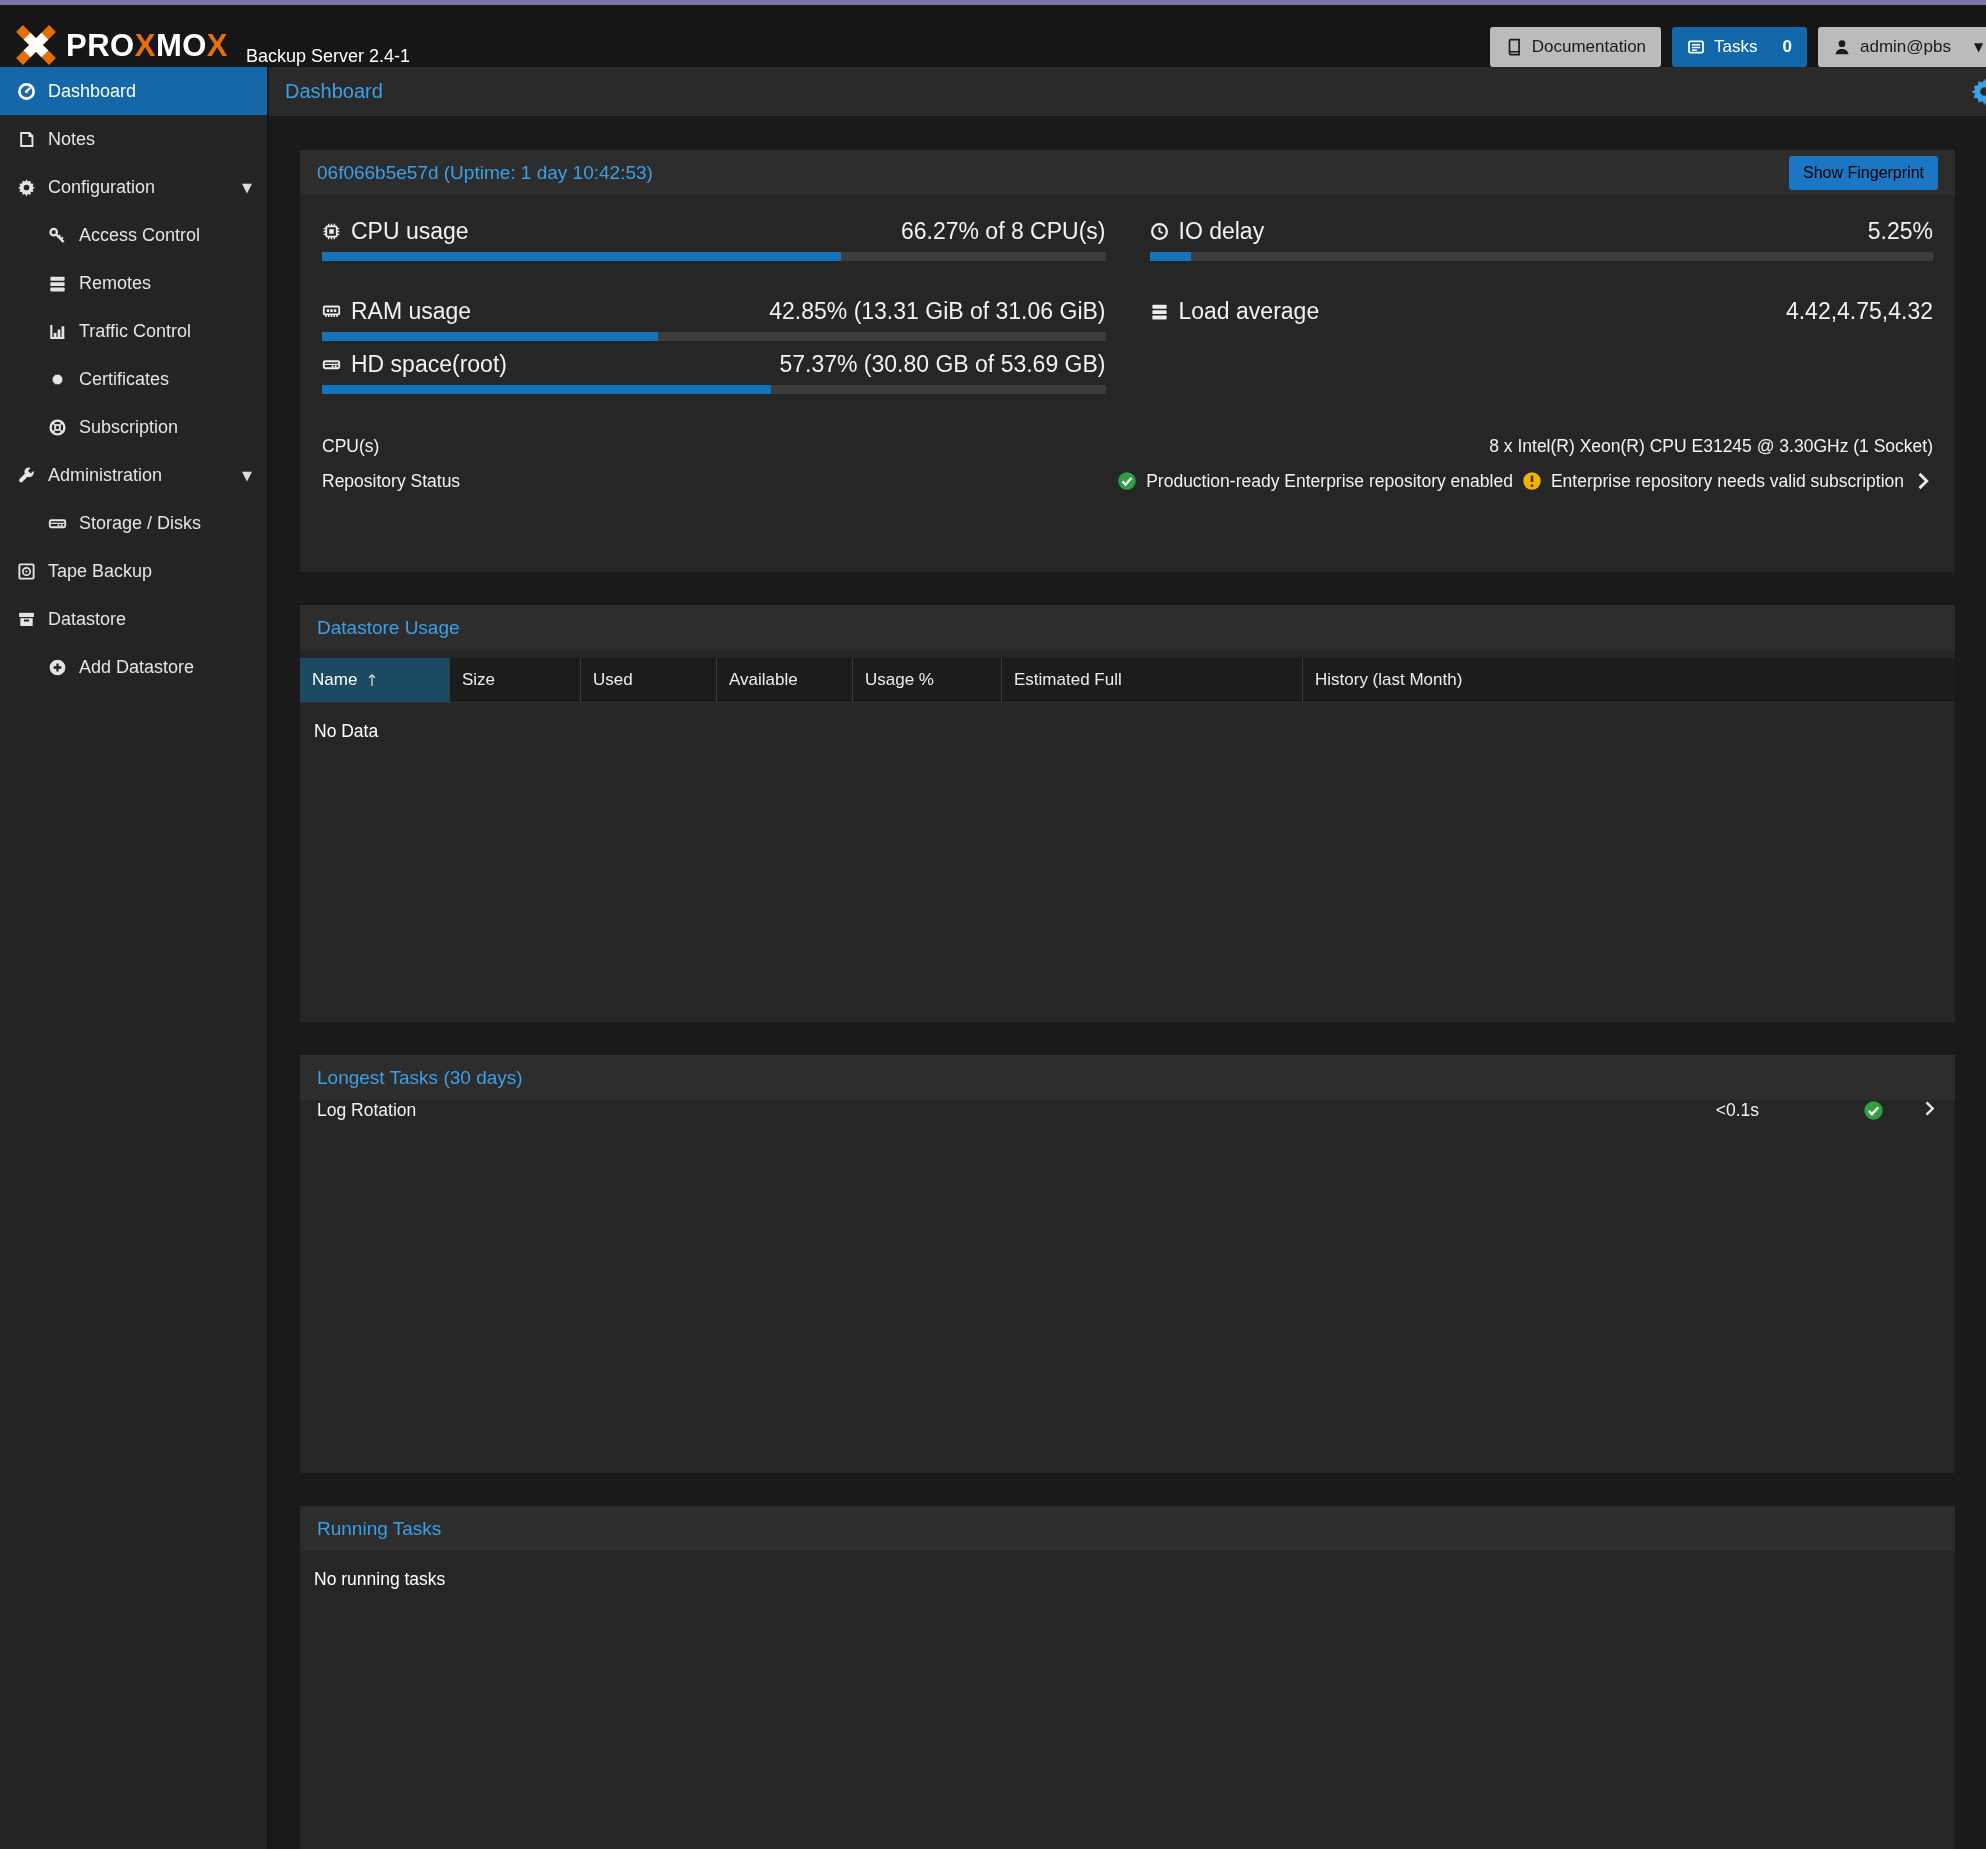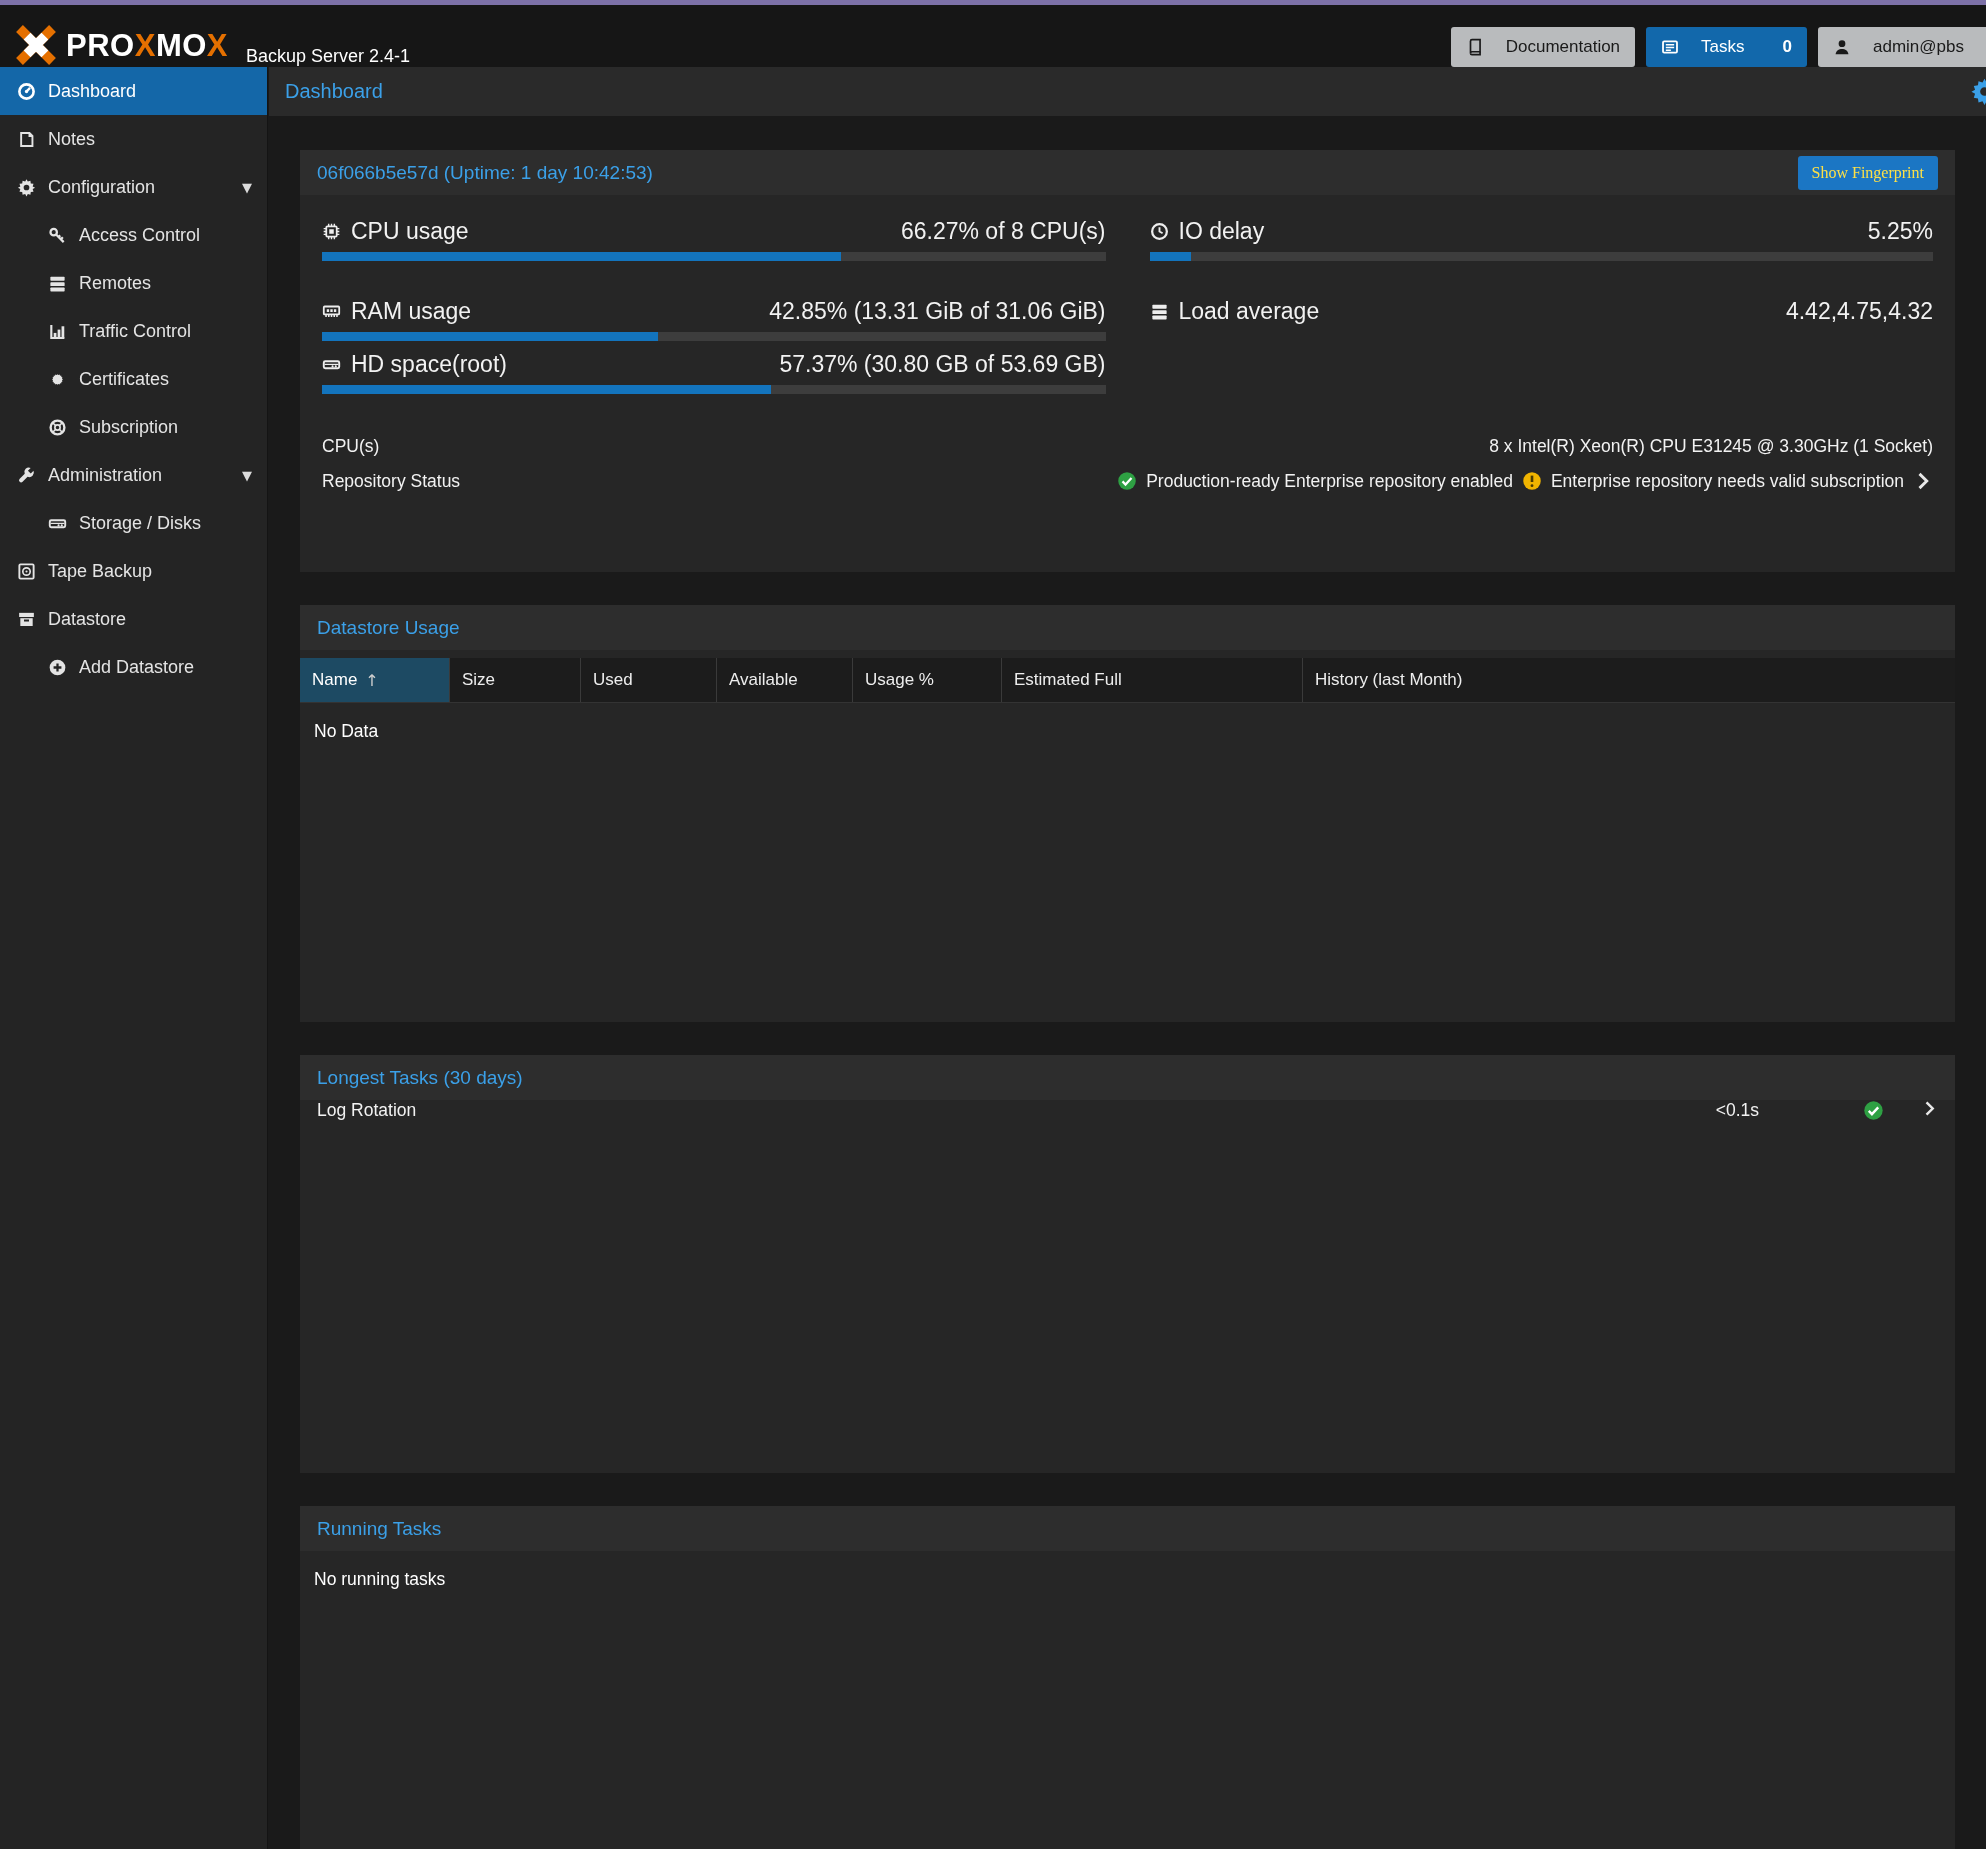--- a/index.html
+++ b/index.html
@@ -12,21 +12,21 @@
   .strip{height:5px;background:#7d71a8}
   .topbar{position:absolute;top:5px;left:0;right:0;height:62px;background:#161616;
           display:flex;align-items:flex-end;padding:0 10px 0 14px;box-sizing:border-box}
   .logo{display:flex;align-items:center;gap:8px}
   .emblem svg{width:44px;height:44px}
   .brand{font-size:31px;font-weight:800;letter-spacing:.5px;line-height:1}
   .brand .w{color:#fff}.brand .o{color:#e57000}
   .version{color:#fff;font-size:18px;margin-left:18px}
   .tb-buttons{margin-left:auto;display:flex;gap:11px;align-items:center}
   .btn{height:40px;border:none;border-radius:3px;font-size:17px;display:flex;align-items:center;
-       gap:22px;padding:0 15px;font-family:inherit;cursor:pointer;box-sizing:border-box;white-space:nowrap}
+       gap:9px;padding:0 15px;font-family:inherit;cursor:pointer;box-sizing:border-box;white-space:nowrap}
   .btn .ic svg{width:18px;height:18px}
   .btn-light{background:#b9bbbd;color:#1a1a1a}
   .btn-blue{background:#1268ab;color:#fff}
   .count{font-weight:bold;margin-left:16px}
   .btn-user{width:188px;margin-right:-30px;justify-content:flex-start}
   .caret{font-family:"DejaVu Sans",sans-serif;font-size:12px;line-height:1}
   .btn-user .caret{margin-left:14px}
 
   
   .sidebar{position:absolute;top:67px;left:0;bottom:0;width:268px;background:#242424;
@@ -47,22 +47,22 @@
   .page-title{color:#3ba0e8;font-size:20px}
   .hd-gear{position:absolute;right:-13px;top:10px;color:#3ba0e8;cursor:pointer}
   .hd-gear svg{width:29px;height:29px}
   .scroll{position:absolute;top:49px;left:0;right:0;bottom:0;overflow:hidden;
           padding:34px 31px 0;box-sizing:border-box;background:#1a1a1a}
 
   .panel{background:#262626;margin-bottom:33px;box-sizing:border-box}
   .panel-hd{height:45px;display:flex;align-items:center;justify-content:space-between;
             padding:0 17px;background:#2d2d2d}
   .panel-title{color:#3ba0e8;font-size:19px}
-  .fp-btn{background:#1b76c4;color:#fde047;border:none;border-radius:3px;height:34px;
-          padding:0 14px;font-size:16px;font-family:Liberation Serif, serif;cursor:pointer}
+  .fp-btn{background:#1b76c4;color:#000000;border:none;border-radius:3px;height:34px;
+          padding:0 14px;font-size:16px;font-family:Liberation Sans, sans-serif;cursor:pointer}
 
   
   .panel.host{height:422px}
   .host-body{padding:23px 22px 0}
   .gauges{display:grid;grid-template-columns:1fr 1fr;column-gap:44px}
   .grow{display:flex;align-items:center;font-size:23px;color:#f2f2f2;height:26px}
   .grow .ic{margin-right:10px;color:#ededed}
   .grow .ic svg{width:19px;height:19px}
   .grow .val{margin-left:auto}
   .bar{height:9px;background:#3d3d3d;margin-top:8px}

